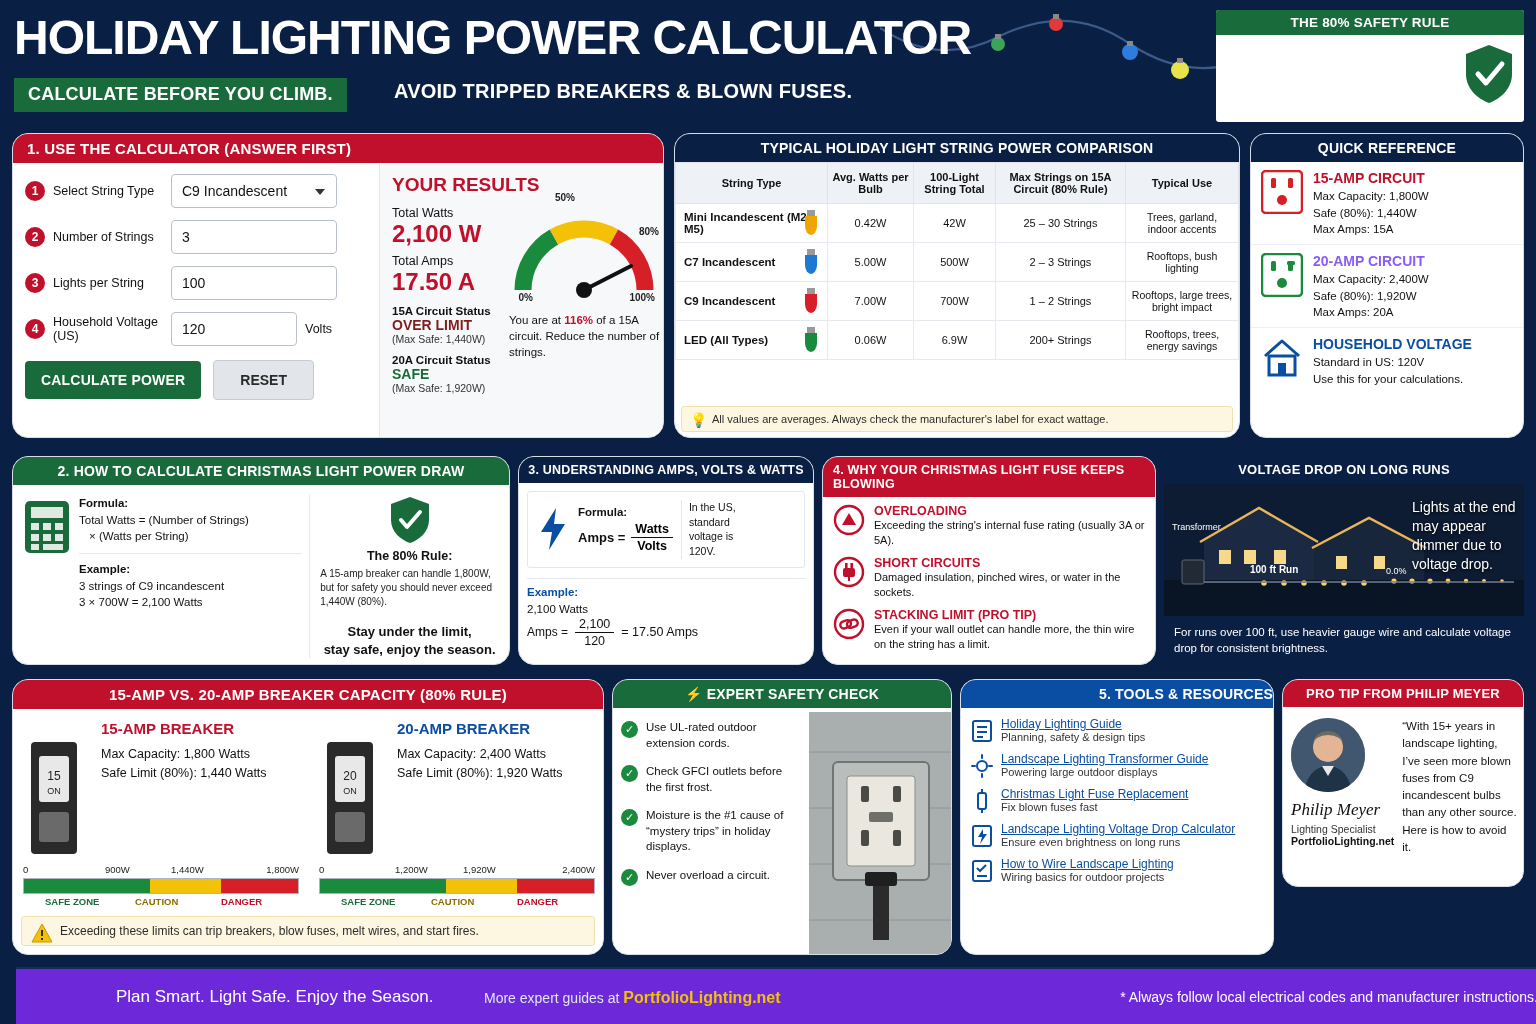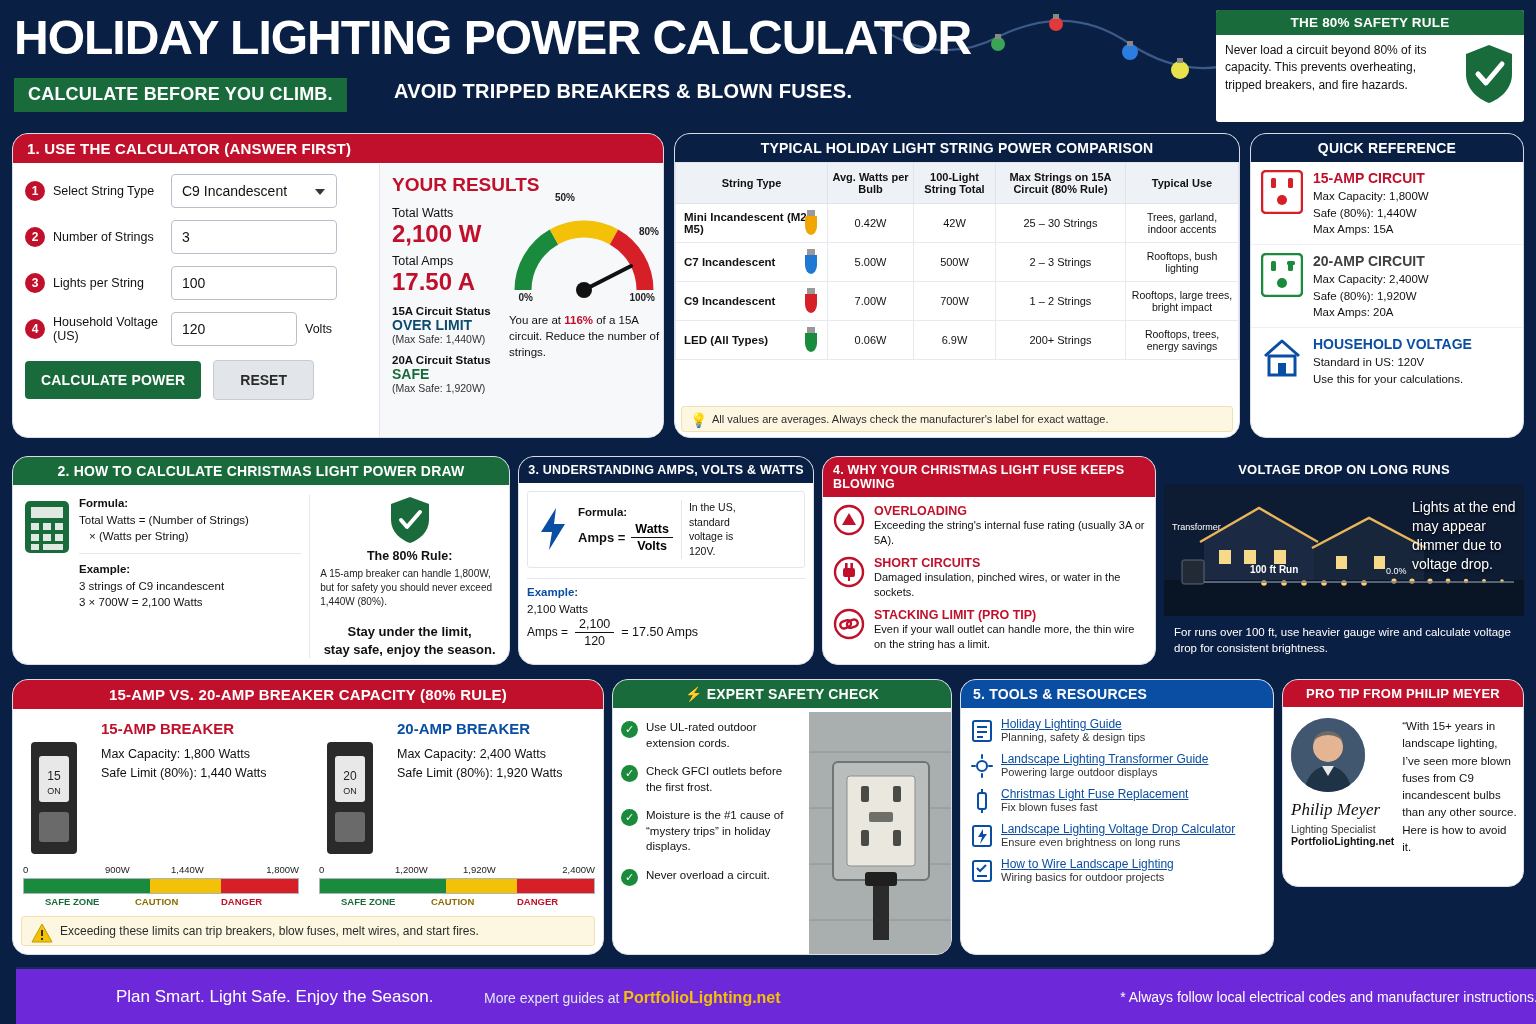--- a/index.html
+++ b/index.html
@@ -42,21 +42,21 @@
   .calc-input.sel::after { content: ""; position: absolute; right: 11px; top: 14px; border-left: 5px solid transparent; border-right: 5px solid transparent; border-top: 6px solid #333; }
   .volt-unit { font-size: 12.5px; color: #111; margin-left: 8px; }
   .btn-calc { background: #1a6b3c; color: #fff; font-size: 14px; font-weight: bold; border: none; border-radius: 4px; padding: 11px 16px; cursor: pointer; letter-spacing: 0.2px; }
   .btn-reset { background: #e2e5ea; color: #2b2b2b; font-size: 14px; font-weight: bold; border: 1px solid #c6cad1; border-radius: 4px; padding: 11px 26px; cursor: pointer; margin-left: 12px; }
 
   .calc-right { position: absolute; left: 366px; top: 30px; width: 286px; height: 275px; background: #f7f8fa; border-left: 1px solid #e2e5ea; padding: 10px 12px; }
   .res-title { color: #c0102b; font-size: 19px; font-weight: bold; margin-bottom: 10px; }
   .res-lab { font-size: 12.5px; color: #111; }
   .res-big { font-size: 24px; font-weight: bold; color: #c0102b; line-height: 1.15; }
   .res-sm-lab { font-size: 11.5px; color: #111; font-weight: bold; margin-top: 6px; }
-  .res-status-over { font-size: 14px; font-weight: bold; color: #0c4a6e; }
+  .res-status-over { font-size: 14px; font-weight: bold; color: #7f1d1d; }
   .res-status-safe { font-size: 14px; font-weight: bold; color: #1a6b3c; }
   .res-note { font-size: 10.5px; color: #333; }
   .gauge-wrap { position: absolute; right: 6px; top: 34px; width: 150px; height: 110px; }
   .gauge-txt { position: absolute; font-size: 10px; color: #222; font-weight: bold; }
   .gauge-caption { position: absolute; right: 4px; top: 148px; width: 152px; font-size: 11.5px; color: #111; line-height: 1.4; }
   .gauge-caption b { color: #c0102b; }
 
   
   #cmp { left: 674px; top: 133px; width: 566px; height: 305px; border: 1px solid #d8dde5; }
   #cmp .panel-head { background: #0a1f44; font-size: 14px; padding: 6px 0; }
@@ -143,21 +143,21 @@
   #expert { left: 612px; top: 679px; width: 340px; height: 276px; border: 1px solid #d8dde5; }
   #expert .panel-head { background: #1a6b3c; font-size: 14px; padding: 6px 0; }
   .exp-list { position: absolute; left: 0; top: 32px; width: 196px; padding: 8px 8px 0 8px; }
   .exp-item { display: flex; gap: 8px; margin-bottom: 13px; }
   .chk { width: 17px; height: 17px; border-radius: 50%; background: #1a8a3c; color: #fff; font-size: 11px; display: flex; align-items: center; justify-content: center; flex: none; margin-top: 1px; }
   .exp-txt { font-size: 11.5px; color: #111; line-height: 1.35; }
   .exp-photo { position: absolute; left: 196px; top: 32px; width: 144px; height: 244px; background: linear-gradient(160deg,#9aa0a2 0%,#b9bdbd 40%,#8d9294 100%); overflow: hidden; }
 
   
   #tools { left: 960px; top: 679px; width: 314px; height: 276px; border: 1px solid #d8dde5; }
-  #tools .panel-head { background: #0a4ea3; font-size: 14px; padding: 6px 0; text-align: left; padding-left: 12px; }
+  #tools .panel-head { background: #0a4ea3; font-size: 14px; padding: 6px 0; text-align: right; padding-left: 12px; }
   .tool-item { display: flex; gap: 8px; padding: 9px 10px 0 10px; align-items: flex-end; }
   .tool-ic { width: 22px; height: 24px; flex: none; }
   .tool-t { font-size: 12px; color: #0a4ea3; text-decoration: underline; }
   .tool-d { font-size: 11px; color: #333; }
 
   
   #pro { left: 1282px; top: 679px; width: 242px; height: 208px; border: 1px solid #d8dde5; }
   #pro .panel-head { background: #c0102b; font-size: 13px; padding: 6px 0; }
   .pro-body { position: absolute; top: 30px; left: 0; width: 242px; height: 246px; padding: 8px; display: flex; gap: 8px; }
   .avatar { width: 74px; height: 74px; border-radius: 50%; overflow: hidden; flex: none; background: #8fa3bd; position: relative; }
@@ -204,21 +204,20 @@
     <div class="hdr-badge">CALCULATE BEFORE YOU CLIMB.</div>
     <div class="hdr-sub">AVOID TRIPPED BREAKERS &amp; BLOWN FUSES.</div>
 
     <div class="safety-box">
       <div class="safety-head">THE 80% SAFETY RULE</div>
       <div class="safety-body">
         <svg class="shield-ok" viewBox="0 0 54 62">
           <path d="M27 2 L50 11 V31 C50 46 38 56 27 60 C16 56 4 46 4 31 V11 Z" fill="#1a6b3c"></path>
           <path d="M16 31 l8 9 16 -19" stroke="#fff" stroke-width="5" fill="none" stroke-linecap="round" stroke-linejoin="round"></path>
         </svg>
-        <div style="width:228px">Never load a circuit beyond 80% of its capacity. This prevents overheating, tripped breakers, and fire hazards.</div>
       </div>
     </div>
   </div>
 
   <div class="panel" id="calc">
     <div class="panel-head">1. USE THE CALCULATOR (ANSWER FIRST)</div>
 
     <div class="calc-left">
       <div class="calc-row">
         <div class="num-badge">1</div>
@@ -370,21 +369,21 @@
     </div>
 
     <div class="qr-item">
       <svg class="qr-ic" viewBox="0 0 42 44">
         <rect x="1" y="1" width="40" height="42" rx="4" fill="#fff" stroke="#1a8a3c" stroke-width="2.5"></rect>
         <rect x="10" y="8" width="5" height="10" rx="1.5" fill="#1a8a3c"></rect>
           <rect x="27" y="8" width="5" height="10" rx="1.5" fill="#1a8a3c"></rect>
         <rect x="26" y="8" width="8" height="4" rx="1.5" fill="#1a8a3c"></rect>
         <circle cx="21" cy="30" r="5" fill="#1a8a3c"></circle>
       </svg>
-      <div class="qr-title" style="color:#404040">20-AMP CIRCUIT</div>
+      <div class="qr-title" style="color:#8b5cf6">20-AMP CIRCUIT</div>
       <div class="qr-line">Max Capacity: 2,400W</div>
       <div class="qr-line">Safe (80%):  1,920W</div>
       <div class="qr-line">Max Amps:  20A</div>
     </div>
 
     <div class="qr-item" style="border-bottom:none">
       <svg class="qr-ic" viewBox="0 0 42 44">
         <path d="M4 20 L21 5 L38 20" stroke="#0a4ea3" stroke-width="3" fill="none" stroke-linejoin="round"></path>
         <rect x="8" y="20" width="26" height="19" stroke="#0a4ea3" stroke-width="3" fill="none"></rect>
         <rect x="17" y="27" width="8" height="12" fill="#0a4ea3"></rect>

